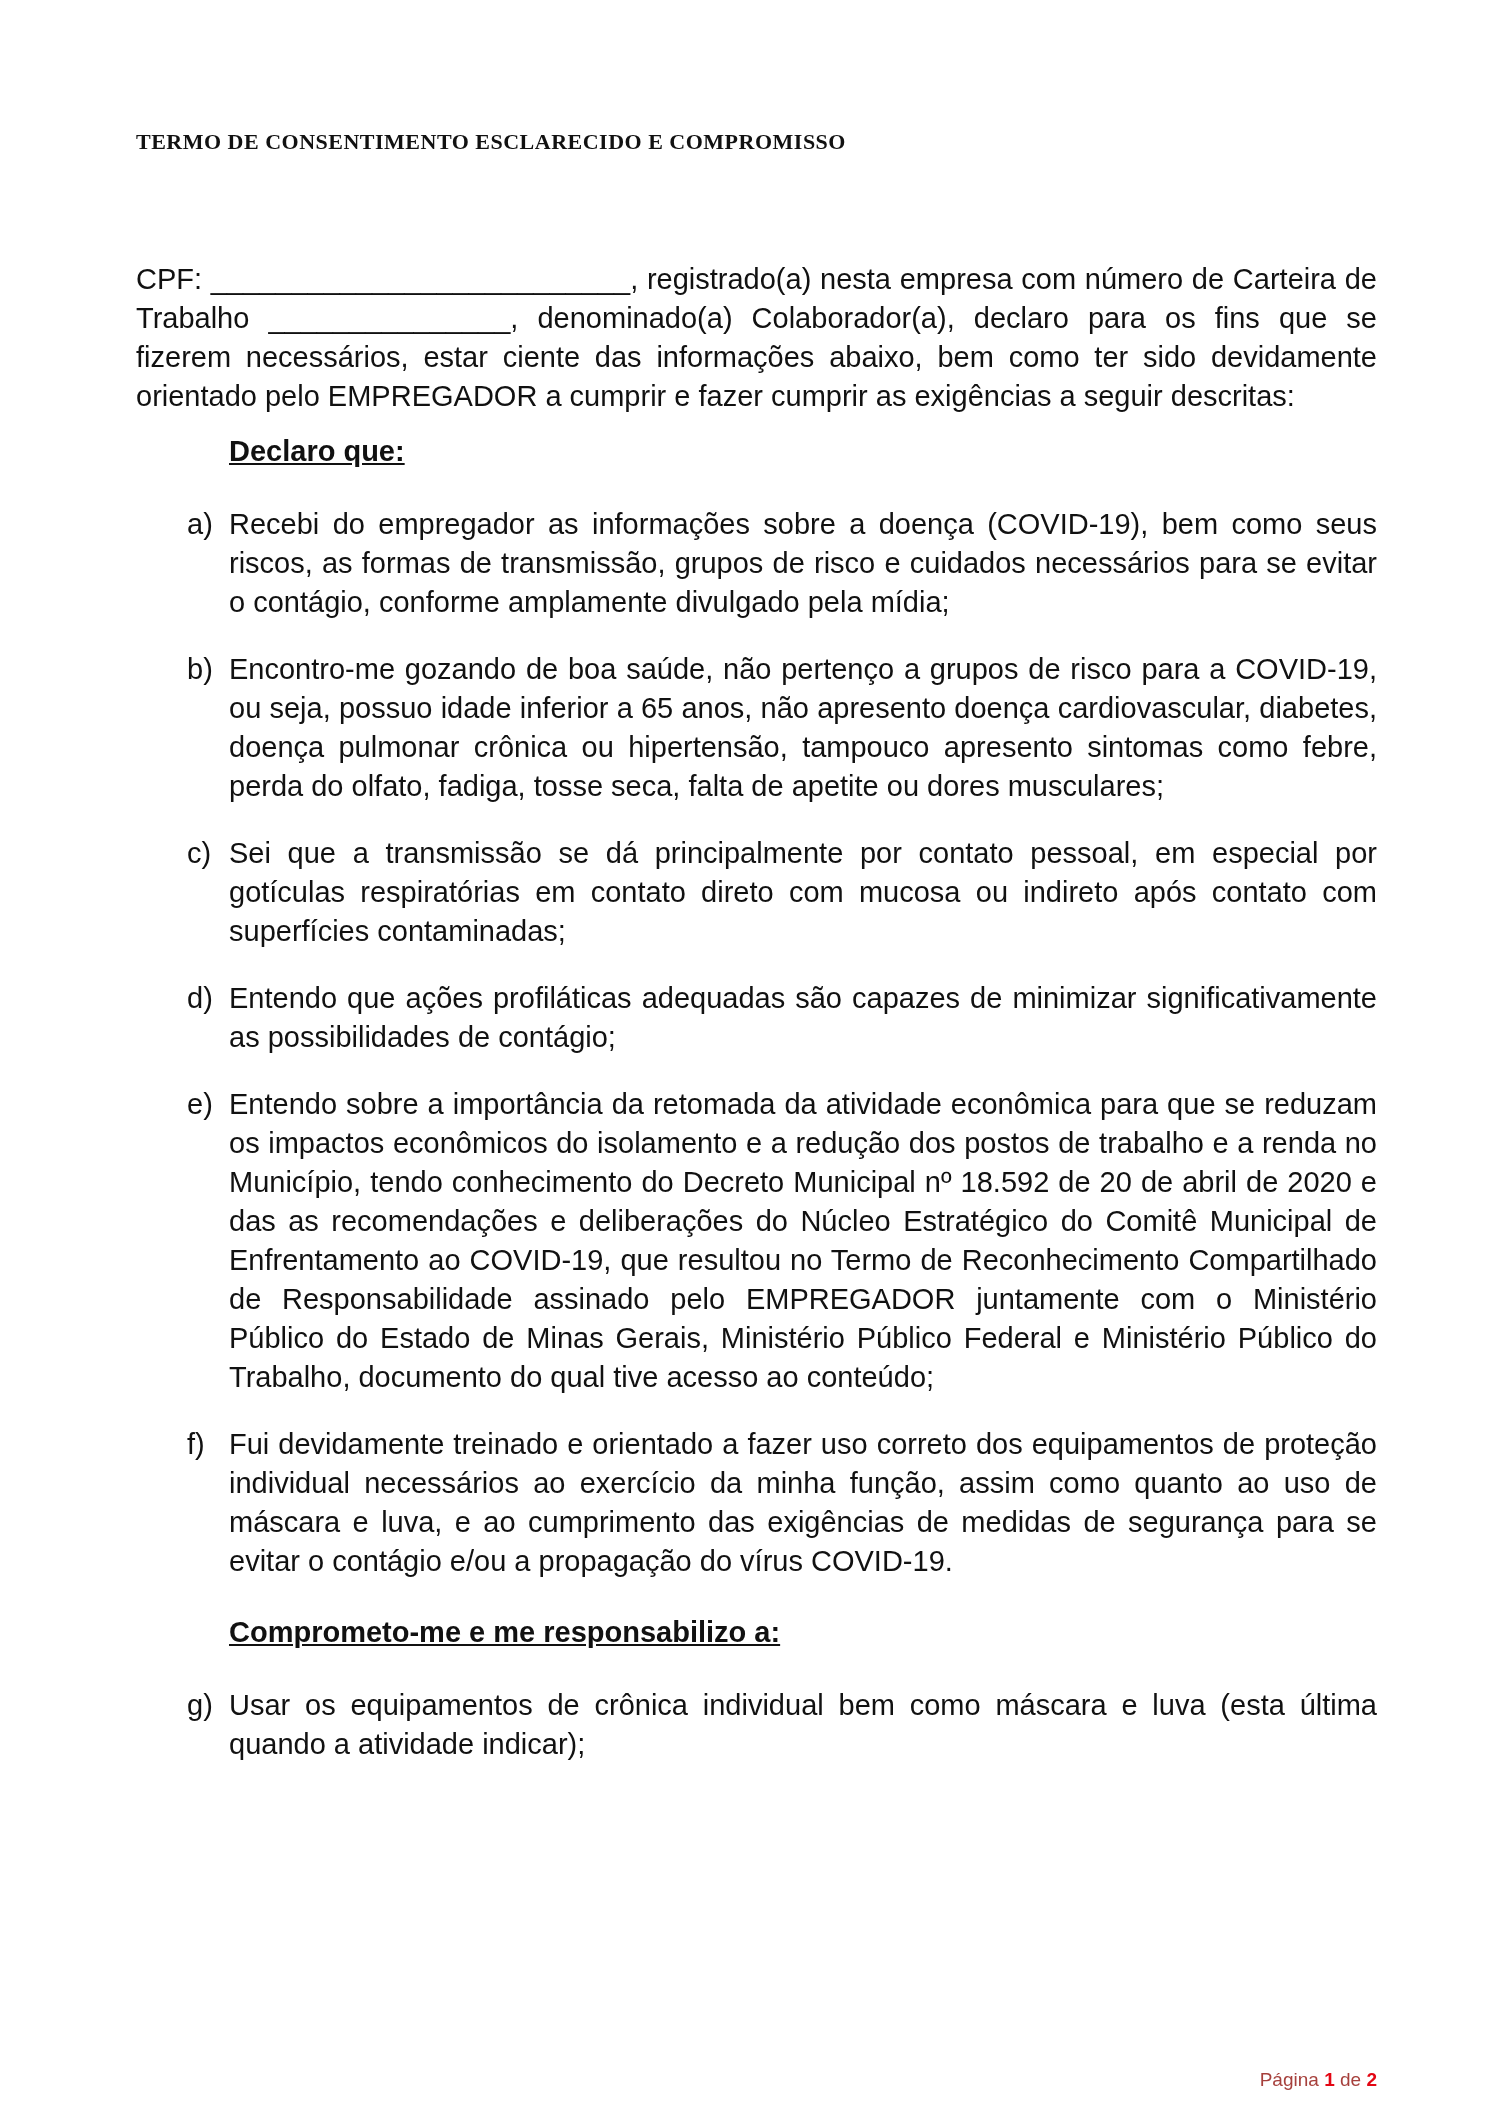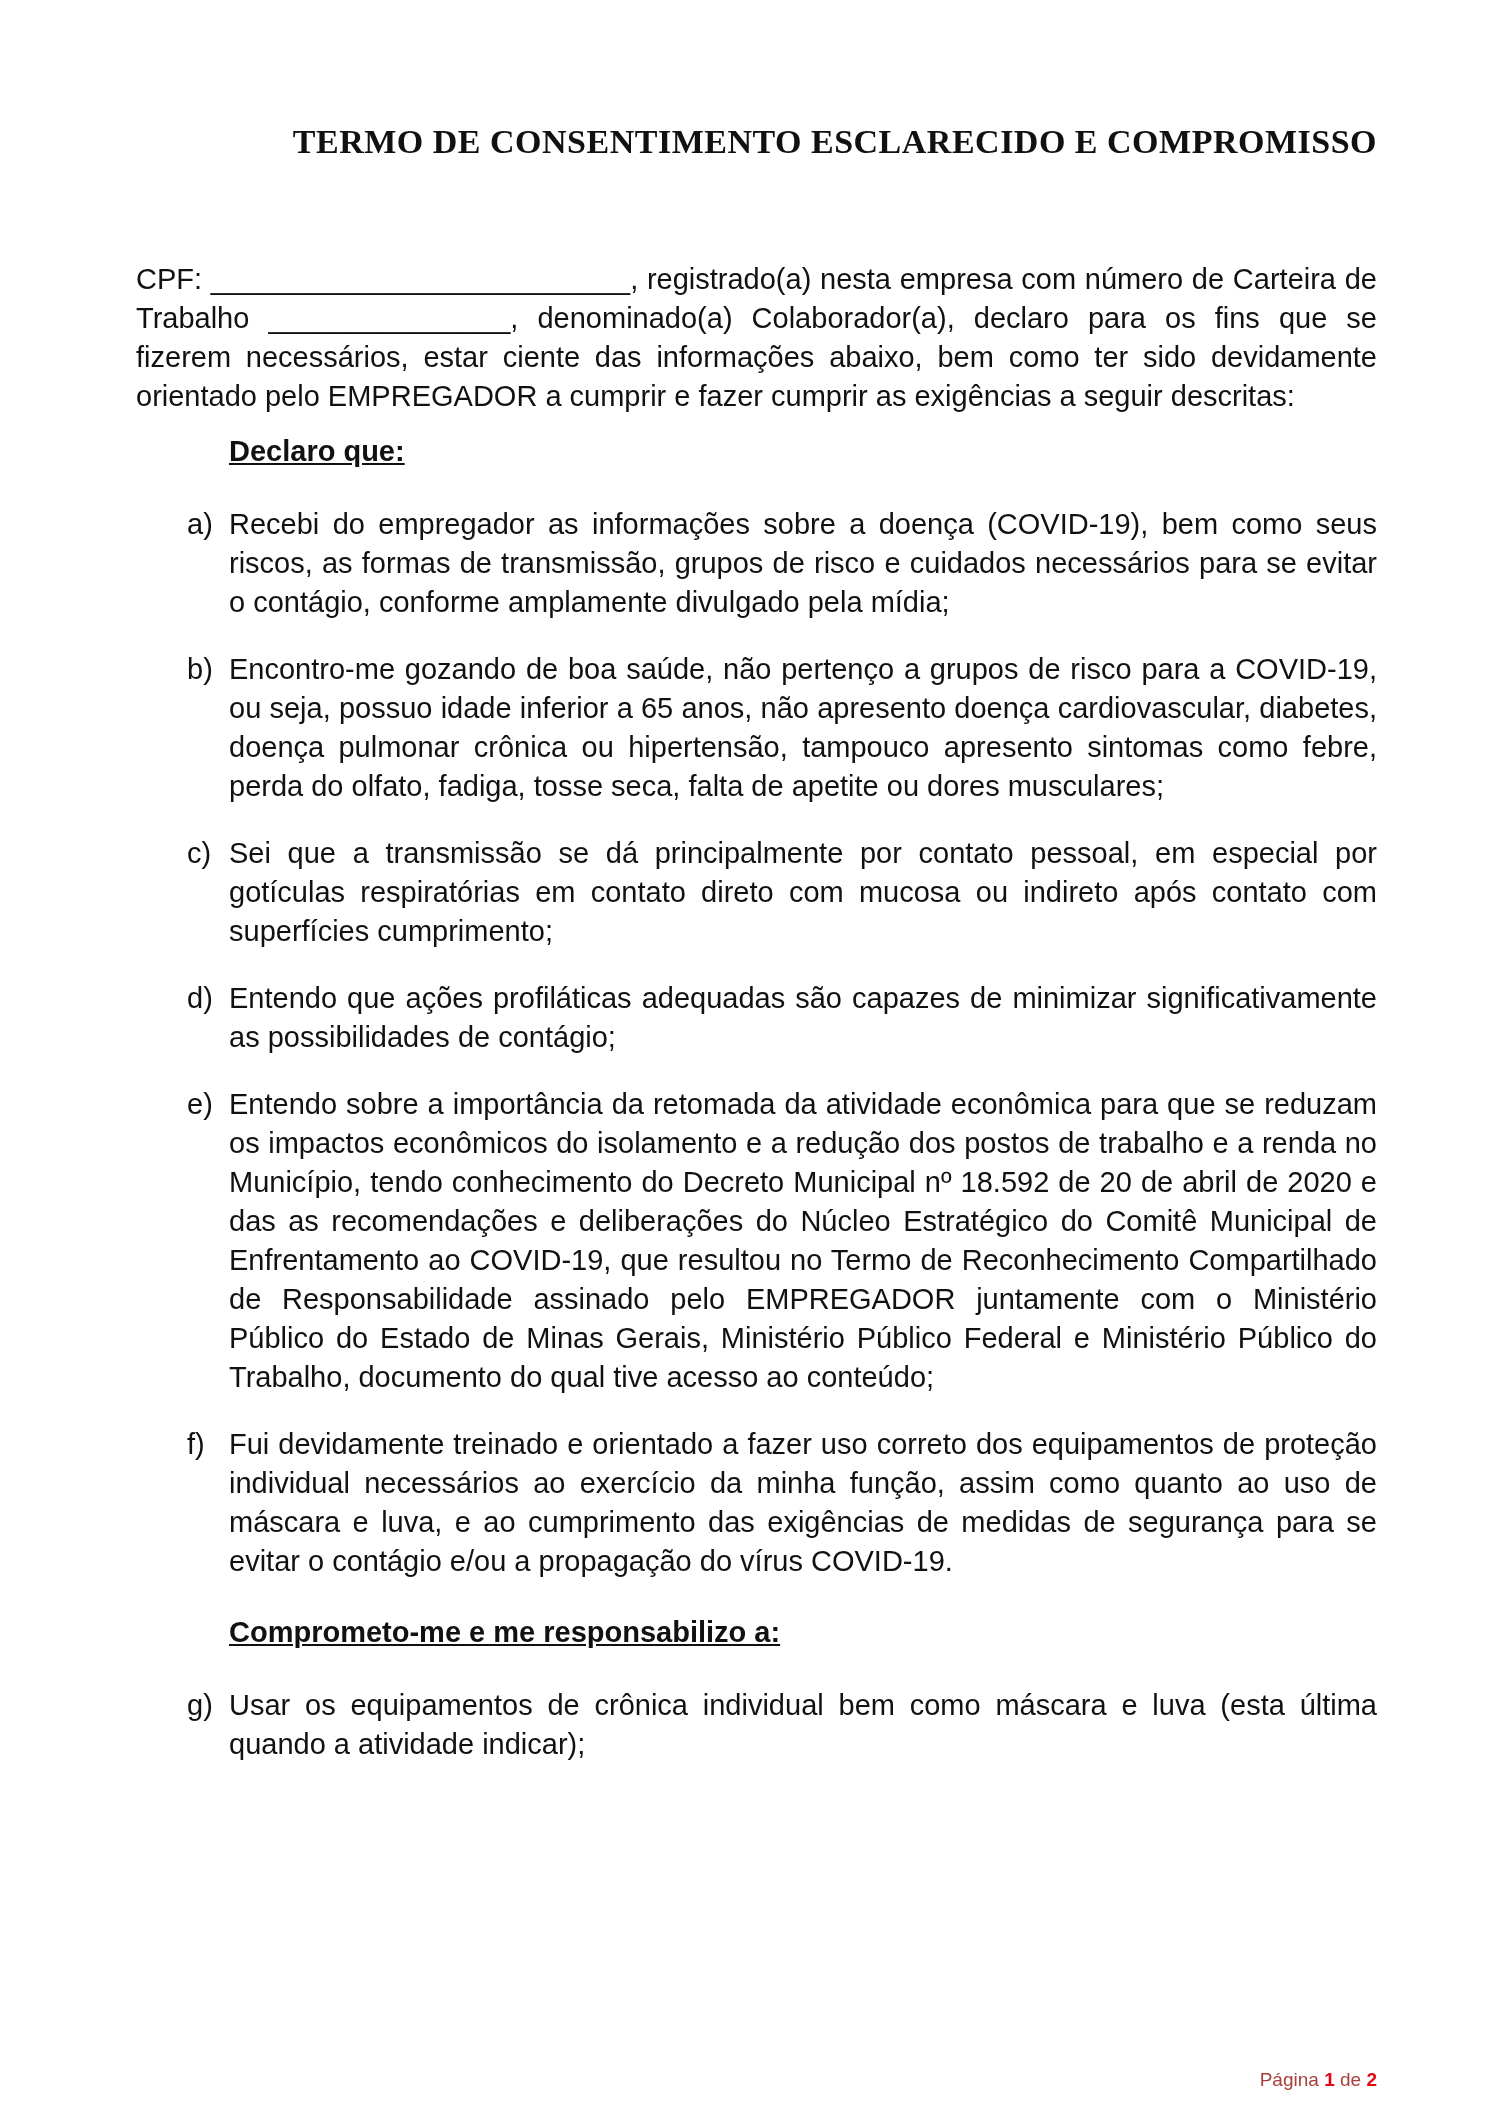--- a/index.html
+++ b/index.html
@@ -19,23 +19,23 @@
     line-height: 39px;
     box-sizing: border-box;
     overflow: hidden;
   }
   .content {
     padding: 122px 123px 0 136px;
   }
   .doc-title {
     font-family: "Liberation Serif", serif;
     font-weight: bold;
-    font-size: 34px;
+    font-size: 22px;
     letter-spacing: 0.5px;
-    text-align: right;
+    text-align: left;
     margin: 0 0 98px 0;
     line-height: 40px;
   }
   .intro-line1 {
     text-align: left;
     white-space: nowrap;
     overflow: hidden;
   }
   .intro-rest {
     text-align: justify;
@@ -98,21 +98,21 @@
       <div class="item-text">Recebi do empregador as informações sobre a doença (COVID-19), bem como seus riscos, as formas de transmissão, grupos de risco e cuidados necessários para se evitar o contágio, conforme amplamente divulgado pela mídia;</div>
     </div>
 
     <div class="item">
       <span class="item-label">b)</span>
       <div class="item-text">Encontro-me gozando de boa saúde, não pertenço a grupos de risco para a COVID-19, ou seja, possuo idade inferior a 65 anos, não apresento doença cardiovascular, diabetes, doença pulmonar crônica ou hipertensão, tampouco apresento sintomas como febre, perda do olfato, fadiga, tosse seca, falta de apetite ou dores musculares;</div>
     </div>
 
     <div class="item">
       <span class="item-label">c)</span>
-      <div class="item-text">Sei que a transmissão se dá principalmente por contato pessoal, em especial por gotículas respiratórias em contato direto com mucosa ou indireto após contato com superfícies cumprimento;</div>
+      <div class="item-text">Sei que a transmissão se dá principalmente por contato pessoal, em especial por gotículas respiratórias em contato direto com mucosa ou indireto após contato com superfícies contaminadas;</div>
     </div>
 
     <div class="item">
       <span class="item-label">d)</span>
       <div class="item-text">Entendo que ações profiláticas adequadas são capazes de minimizar significativamente as possibilidades de contágio;</div>
     </div>
 
     <div class="item">
       <span class="item-label">e)</span>
       <div class="item-text">Entendo sobre a importância da retomada da atividade econômica para que se reduzam os impactos econômicos do isolamento e a redução dos postos de trabalho e a renda no Município, tendo conhecimento do Decreto Municipal nº 18.592 de 20 de abril de 2020 e das as recomendações e deliberações do Núcleo Estratégico do Comitê Municipal de Enfrentamento ao COVID-19, que resultou no Termo de Reconhecimento Compartilhado de Responsabilidade assinado pelo EMPREGADOR juntamente com o Ministério Público do Estado de Minas Gerais, Ministério Público Federal e Ministério Público do Trabalho, documento do qual tive acesso ao conteúdo;</div>

